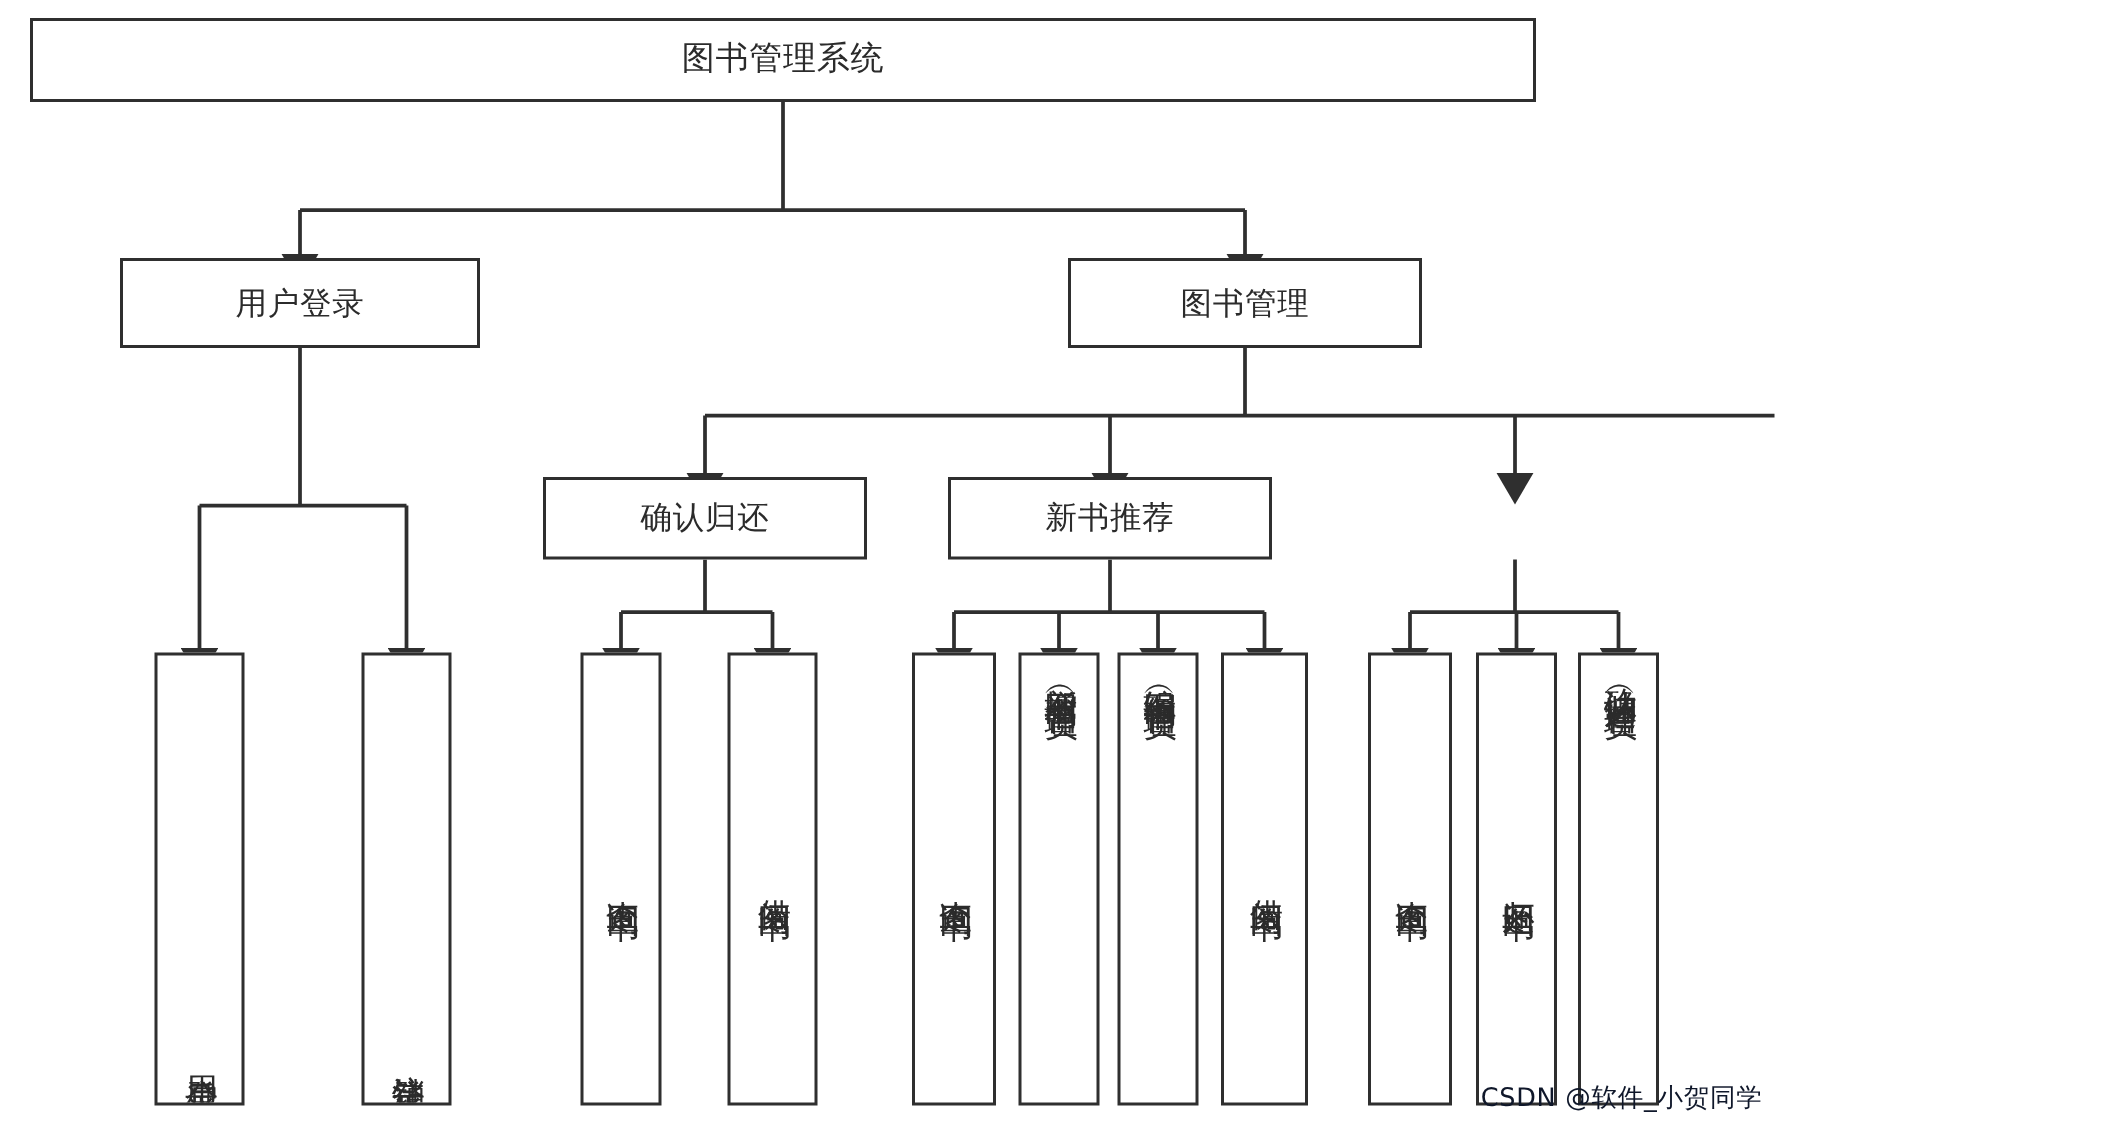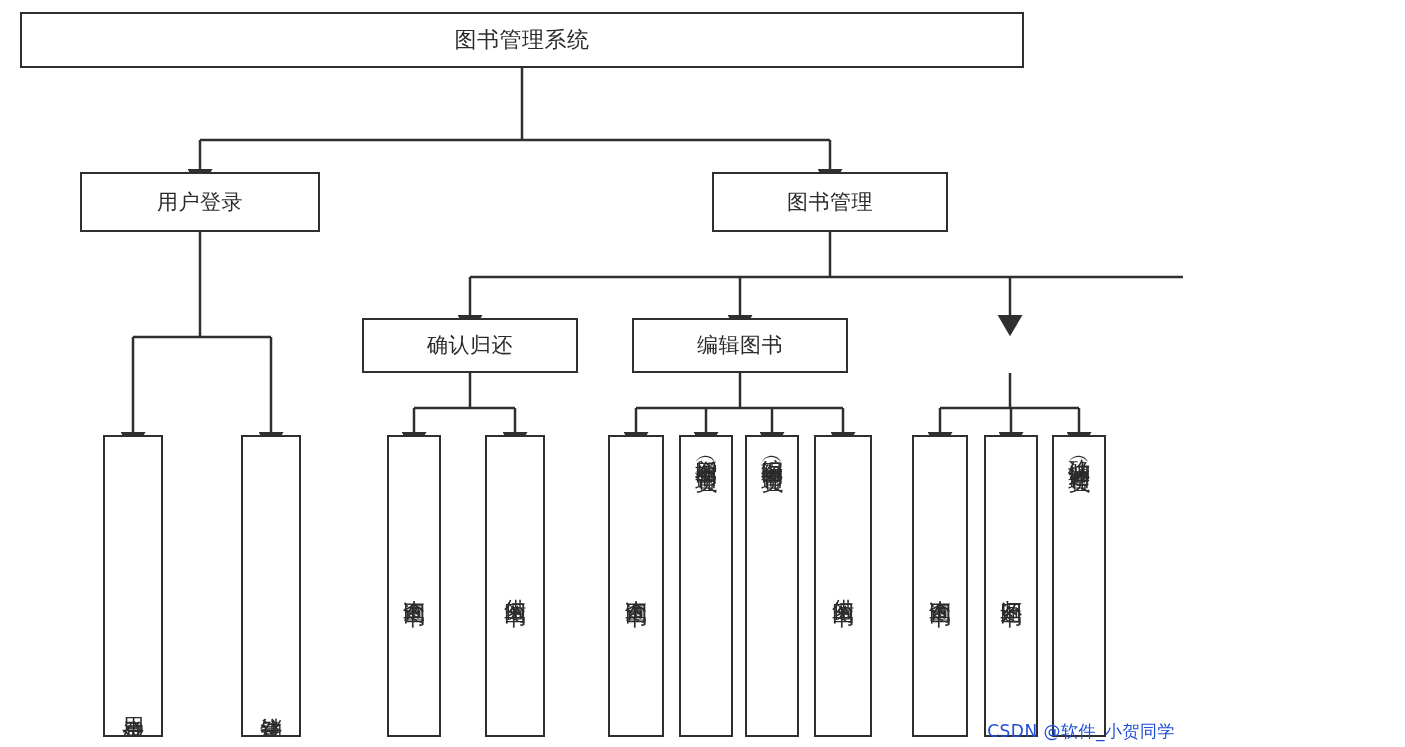--- a/index.html
+++ b/index.html
@@ -74,21 +74,21 @@
     align-items: flex-end;
   }
   .node.leaf.align-bottom .node-label {
     padding-bottom: 28px;
   }
   #watermark {
     position: absolute;
     right: 8px;
     bottom: 4px;
     font-size: 17px;
-    color: #1d4ed8;
+    color: #0f172a;
     letter-spacing: 0.5px;
     white-space: nowrap;
     font-family: "DejaVu Sans", "Liberation Sans", sans-serif;
     margin-top: 48px;
   }
 </style>
 </head>
 <body>
 
 <div id="diagram-root">
@@ -144,21 +144,21 @@
     <span class="node-label">用户登录</span>
   </div>
   <div class="node horiz" id="n-book-manage" style="left: 712px; top: 172px; width: 236px; height: 60px;">
     <span class="node-label">图书管理</span>
   </div>
 
   <div class="node horiz" id="n-new-book-rec" style="left: 362px; top: 318px; width: 216px; height: 55px;">
     <span class="node-label">确认归还</span>
   </div>
   <div class="node horiz" id="n-book-borrow" style="left: 632px; top: 318px; width: 216px; height: 55px;">
-    <span class="node-label">编辑图书</span>
+    <span class="node-label">新书推荐</span>
   </div>
 
   <div id="leaf-container">
       <div class="node leaf align-bottom" id="n-leaf-user-login" style="left: 103px; top: 435px; width: 60px; height: 302px;">
         <span class="node-label">用户登录</span>
       </div>
       <div class="node leaf align-bottom" id="n-leaf-logout" style="left: 241px; top: 435px; width: 60px; height: 302px;">
         <span class="node-label">注销登录</span>
       </div>
       <div class="node leaf align-center" id="n-leaf-query-book-rec" style="left: 387px; top: 435px; width: 54px; height: 302px;">

